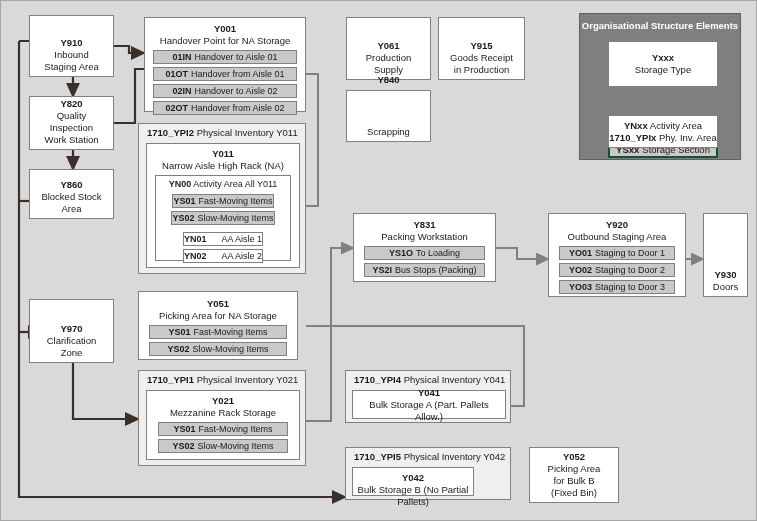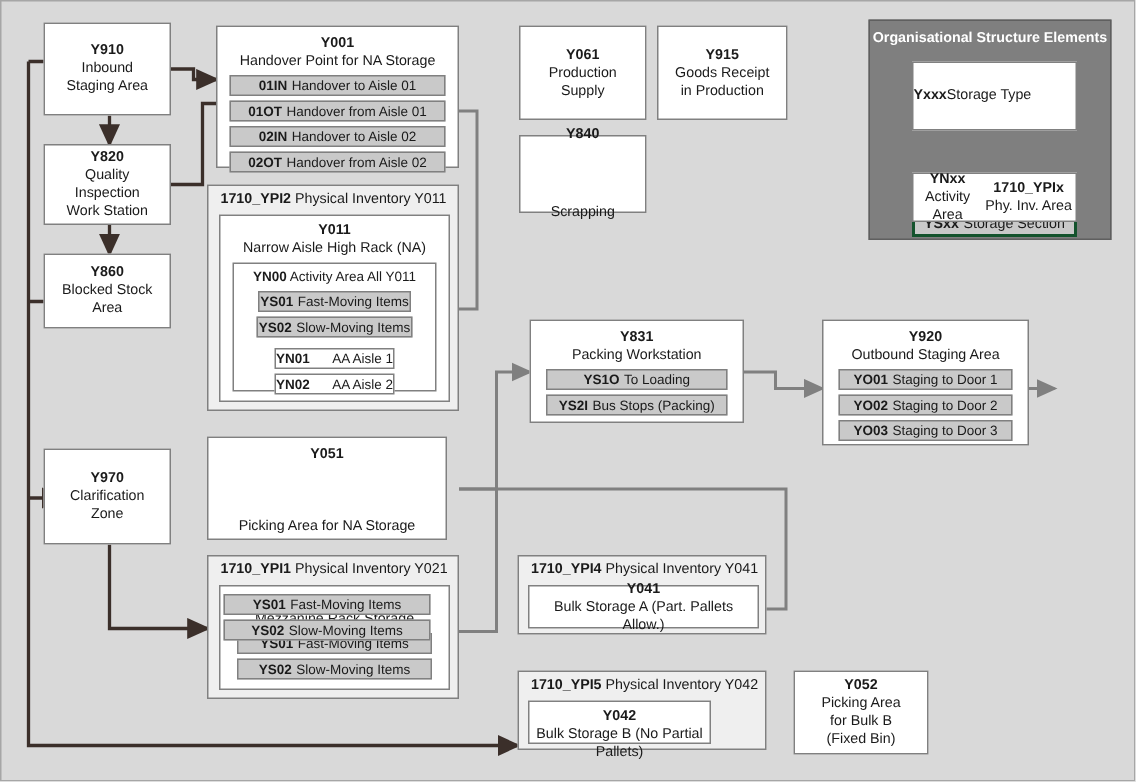--- a/index.html
+++ b/index.html
@@ -8,21 +8,21 @@
     position:relative;width:757px;height:521px;
     background:#d9d9d9;
     border:1px solid #a6a6a6;
     box-sizing:border-box;
     overflow:hidden;
   }
   
   .box{
     position:absolute;box-sizing:border-box;
     background:#ffffff;border:1px solid #808080;
-    display:flex;flex-direction:column;align-items:center;justify-content:center;
+    display:flex;flex-direction:column;align-items:center;justify-content:flex-end;
     text-align:center;color:#1a1a1a;
     font-size:9.5px;line-height:12px;
     padding:3px 2px;
     z-index:5;
   }
   .box .code{font-weight:bold;}
   .box .title{font-weight:normal;}
   
   .group{
     position:absolute;box-sizing:border-box;
@@ -79,21 +79,21 @@
     position:absolute;box-sizing:border-box;
     background:#7f7f7f;border:1px solid #5f5f5f;
     z-index:6;
   }
   #legend .ltitle{
     color:#ffffff;font-size:9.5px;font-weight:bold;line-height:12px;
     text-align:center;margin-top:6px;
   }
   .lbox{
     position:absolute;box-sizing:border-box;background:#ffffff;border:1px solid #808080;
-    display:flex;flex-direction:row;align-items:center;justify-content:flex-start;
+    display:flex;flex-direction:column;align-items:center;justify-content:center;
     font-size:9.5px;line-height:12px;text-align:center;color:#1a1a1a;
   }
   .lbox .code{font-weight:bold;}
   .lchip{
     position:absolute;box-sizing:border-box;background:#c9c9c9;border:2px solid #14532d;
     display:flex;align-items:center;justify-content:center;
     font-size:9.5px;line-height:12px;color:#1a1a1a;margin-top:48px;
   }
   .lchip b{font-weight:bold;margin-right:3px;}
   
@@ -224,21 +224,21 @@
           <span>AA Aisle 1</span>
         </div>
         <div class="achip">
           <b>YN02</b>
           <span>AA Aisle 2</span>
         </div>
       </div>
     </div>
   </div>
 
-  <div class="box" style="left:137px;top:290px;width:160px;height:69px;justify-content:space-between;padding-top:5px;gap:36px;">
+  <div class="box" style="left:137px;top:290px;width:160px;height:69px;justify-content:center;padding-top:5px;">
     <span class="code">Y051</span>
     <span class="title">Picking Area for NA Storage</span>
     <div style="width:100%;padding:0 8px;box-sizing:border-box;">
       <div class="chip">
         <b>YS01</b>
         <span>Fast-Moving Items</span>
       </div>
       <div class="chip">
         <b>YS02</b>
         <span>Slow-Moving Items</span>
@@ -311,20 +311,24 @@
         <b>YO02</b>
         <span>Staging to Door 2</span>
       </div>
       <div class="chip">
         <b>YO03</b>
         <span>Staging to Door 3</span>
       </div>
     </div>
   </div>
 
+  <div class="box" style="left:702px;top:212px;width:45px;height:84px;">
+    <span class="code">Y930</span>
+    <span class="title" style="white-space:pre-line;">Doors</span>
+  </div>
 
   <div class="group" style="left:344px;top:369px;width:166px;height:53px;">
     <div class="ghead">
       <b>1710_YPI4</b>
       <span>Physical Inventory Y041</span>
     </div>
     <div class="inner" style="left:6px;top:19px;width:154px;height:29px;justify-content:center;">
       <span class="code">Y041</span>
       <span class="title">Bulk Storage A (Part. Pallets Allow.)</span>
     </div>

